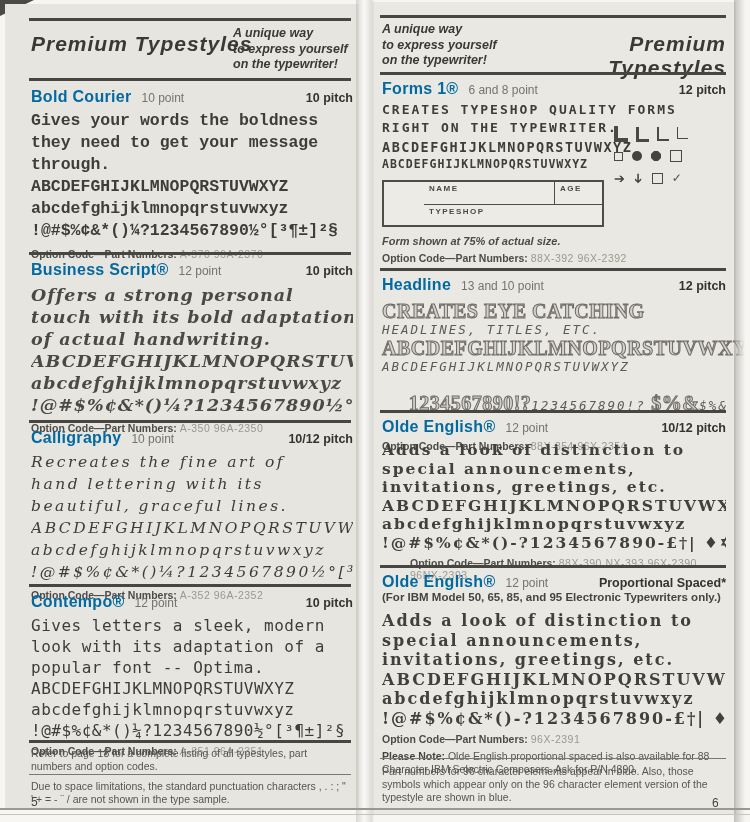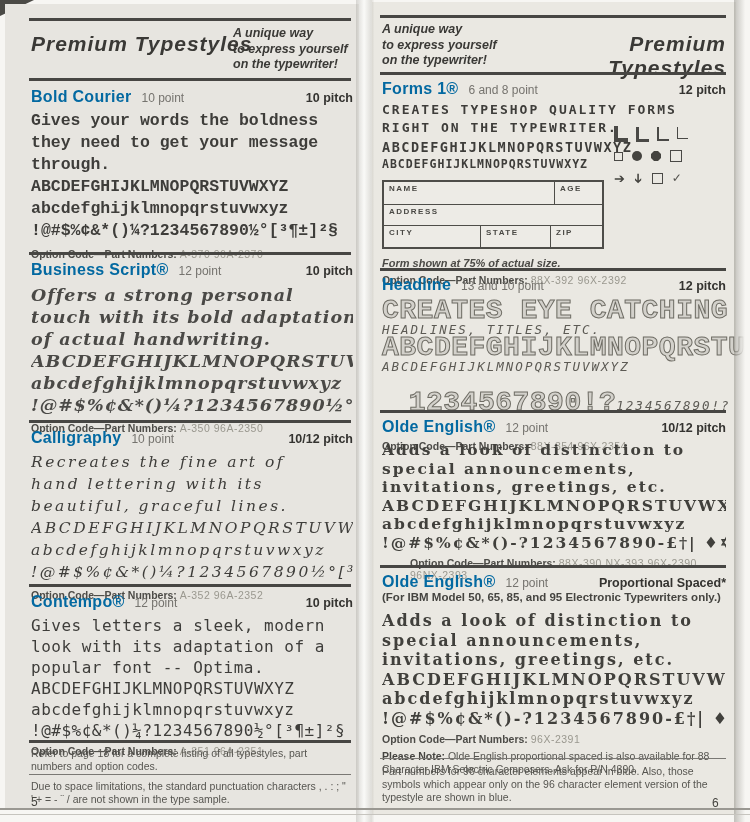--- a/index.html
+++ b/index.html
@@ -44,34 +44,34 @@
   .f-forms{font-family:"DejaVu Sans Mono", monospace;font-weight:bold;font-size:12.5px;line-height:17px;letter-spacing:1.5px;}
 
   .opt-line{font-size:10.5px;margin-top:6px;}
   .opt-label{font-weight:bold;color:#4c4b47;}
   .opt-nums{color:#9a988f;letter-spacing:0.5px;}
 
   .footnote{font-size:10.5px;line-height:13px;color:#565550;}
   .pagenum{font-size:12px;color:#45443f;}
 
   
-  .hl-big{font-family:Liberation Mono, monospace;font-weight:bold;font-size:28px;line-height:22px;
+  .hl-big{font-family:Liberation Serif, serif;font-weight:bold;font-size:20px;line-height:22px;
     color:rgba(110,108,100,0.18);-webkit-text-stroke:1px #6e6c64;letter-spacing:0.5px;white-space:pre;}
   .hl-small{font-family:"DejaVu Sans Mono", monospace;font-weight:normal;font-style:italic;font-size:12.5px;
     line-height:15px;color:#5c5a54;letter-spacing:2px;white-space:pre;}
   .hl-mixed{white-space:pre;}
   .hl-mixed .hl-big,.hl-mixed .hl-small{display:inline;}
 
   
   .forms-desc{font-family:"DejaVu Sans Mono", monospace;font-weight:bold;font-size:13px;line-height:17.5px;
     letter-spacing:2px;white-space:pre;color:#3e3d3a;}
   .forms-al-large{font-size:13.5px;}
   .forms-al-small{font-size:11.5px;letter-spacing:1px;}
   .form-box{border:2px solid #4e4d49;width:222px;margin-top:7px;box-sizing:border-box;background:rgba(255,255,255,0.15);}
-  .form-row{display:flex;border-bottom:1.5px solid #4e4d49;}
+  .form-row{display:flex;border-bottom:1.5px solid #4e4d49;margin-left:40px;}
   .form-row:last-child{border-bottom:none;}
   .form-cell{font-size:8px;font-weight:bold;letter-spacing:1.5px;color:#4a4945;padding:2px 0 0 5px;box-sizing:border-box;}
   .fr1{height:22px;} .fr2{height:20px;} .fr3{height:21px;}
   .bl{border-left:1.5px solid #4e4d49;}
 
   .forms-symbols{position:absolute;left:232px;top:44px;width:110px;}
   .sym-row{display:flex;align-items:center;height:20px;margin-bottom:2px;}
   .corner{display:inline-block;box-sizing:border-box;border-left-style:solid;border-bottom-style:solid;border-color:#4a4946;margin-right:8px;}
   .c1{width:14px;height:16px;border-left-width:4px;border-bottom-width:4px;}
   .c2{width:13px;height:15px;border-left-width:3px;border-bottom-width:3px;}
@@ -217,26 +217,21 @@
 RIGHT ON THE TYPEWRITER.</div>
     <div class="sample f-forms forms-al-large" style="margin-top:3px;">ABCDEFGHIJKLMNOPQRSTUVWXYZ</div>
     <div class="sample f-forms forms-al-small">ABCDEFGHIJKLMNOPQRSTUVWXYZ</div>
 
     <div class="form-box">
       <div class="form-row fr1">
         <div class="form-cell" style="flex:1;">NAME</div>
         <div class="form-cell bl" style="width:48px;">AGE</div>
       </div>
       <div class="form-row fr2">
-        <div class="form-cell" style="flex:1;">ADDRESS</div>
-      </div>
-      <div class="form-row fr3">
-        <div class="form-cell" style="flex:1;">CITY</div>
-        <div class="form-cell bl" style="width:70px;">STATE</div>
-        <div class="form-cell bl" style="width:52px;">ZIP</div>
+        <div class="form-cell" style="flex:1;">TYPESHOP</div>
       </div>
     </div>
 
     <div class="forms-symbols">
       <div class="sym-row">
         <span class="corner c1"></span>
         <span class="corner c2"></span>
         <span class="corner c3"></span>
         <span class="corner c4"></span>
       </div>

